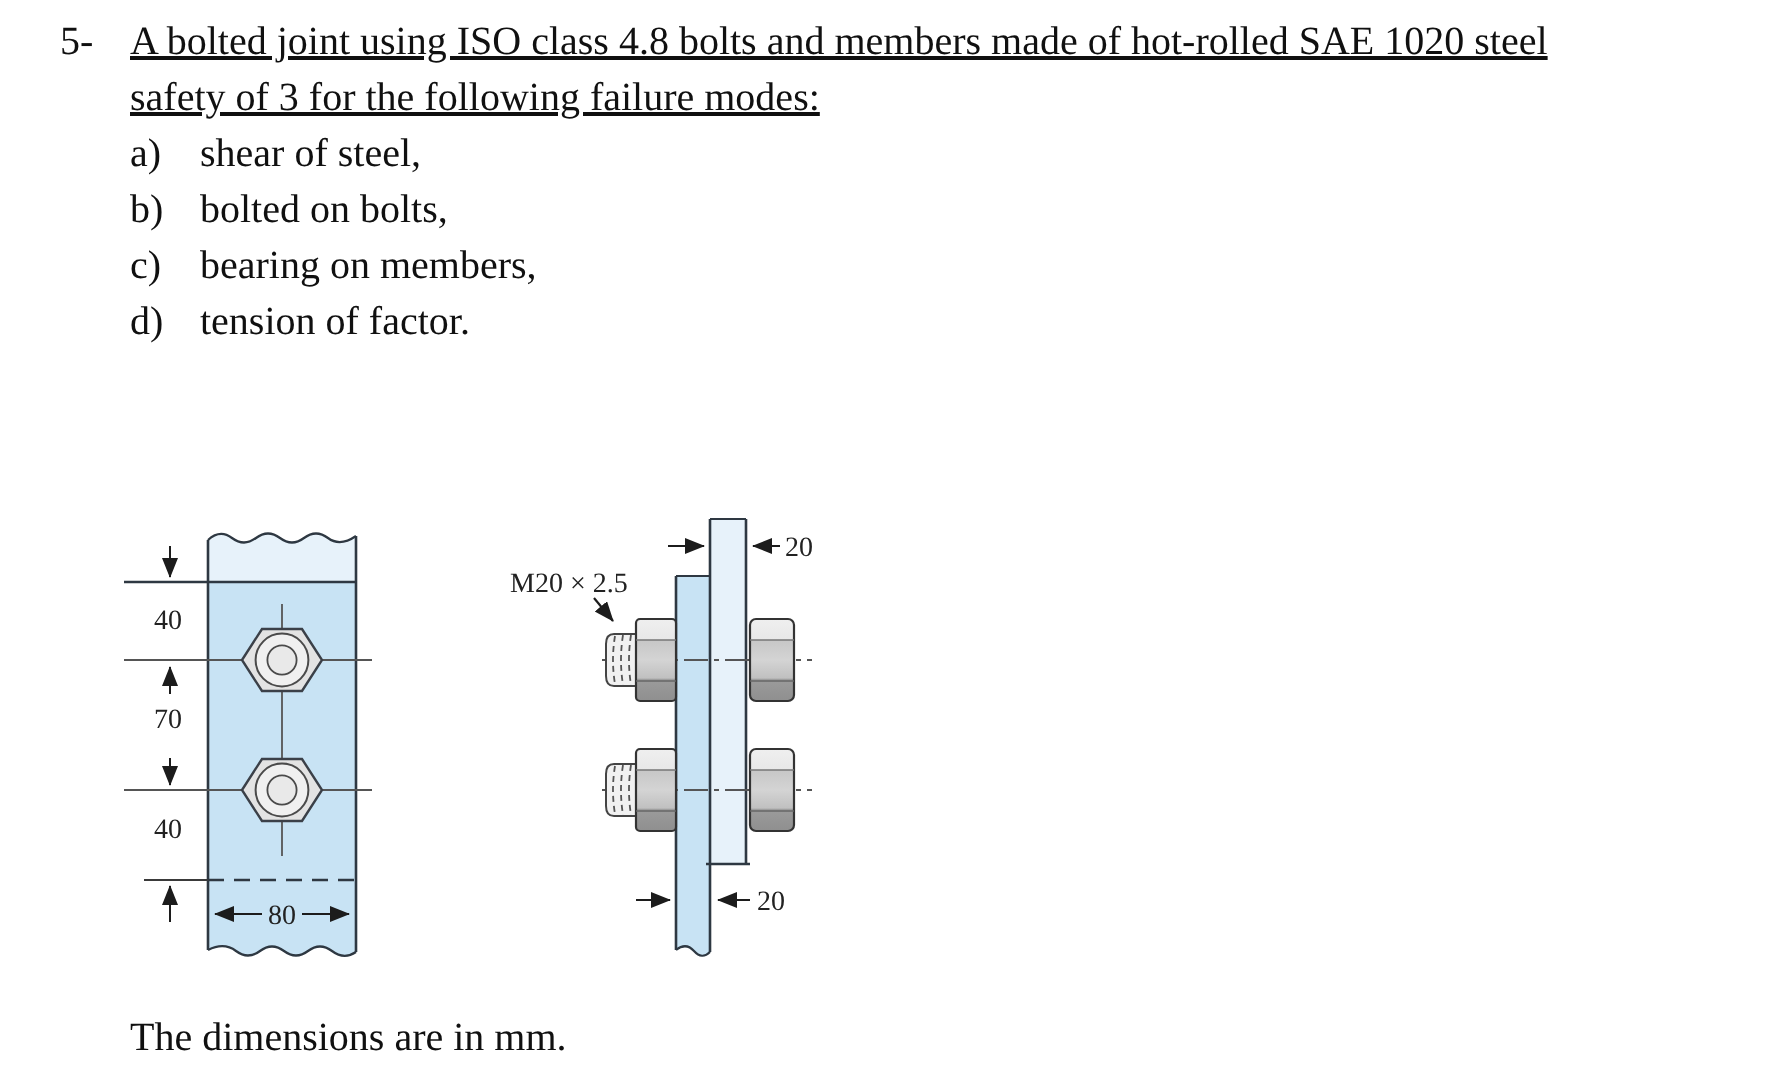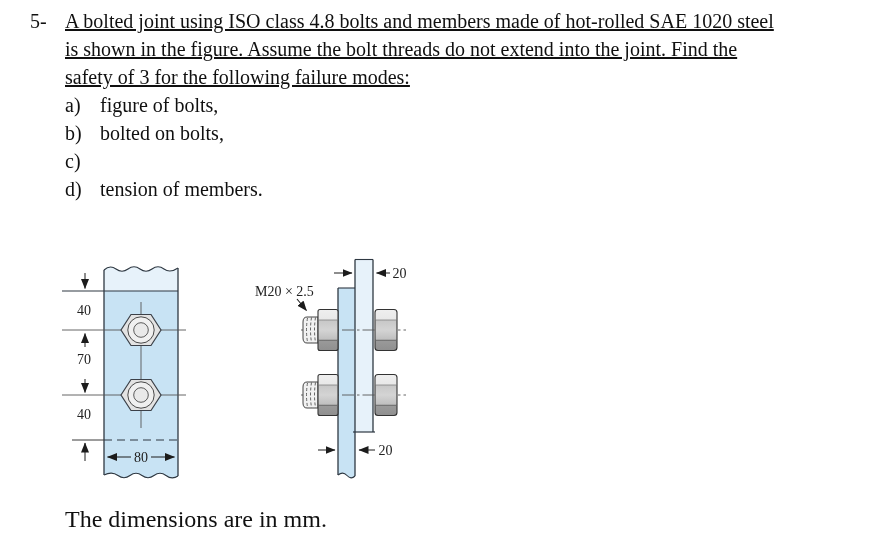--- a/index.html
+++ b/index.html
@@ -14,51 +14,51 @@
     display:flex;
   }
   .problem-number{width:35px;flex:0 0 35px;}
   .problem-body{flex:1;}
   .pline{white-space:nowrap;height:28px;text-decoration:underline;}
   .var-f{font-style:italic;}
   .mode-row{display:flex;height:28px;}
   .mode-marker{width:35px;flex:0 0 35px;}
   .note{
     position:absolute;left:65px;top:505px;
-    font-size:24px;line-height:28px;white-space:nowrap;
+    font-size:20px;line-height:28px;white-space:nowrap;
   }
   .figure-wrap{position:absolute;left:55px;top:250px;width:390px;height:252px;}
   svg text{
     font-family:"Liberation Serif", serif;
     font-size:14px;fill:#222222;
   }
 </style>
 </head>
 <body>
 
 <div class="problem">
   <div class="problem-number">5-</div>
   <div class="problem-body">
     <div class="pline">A bolted joint using ISO class 4.8 bolts and members made of hot-rolled SAE 1020 steel</div>
-    <div class="pline">is shown in the figure. Assume the bolt threads do not extend into the joint. Find the</div>
     <div class="pline">safety of 3 for the following failure modes:</div>
     <div class="mode-row">
       <span class="mode-marker">a)</span>
-      <span>figure of bolts,</span>
+      <span>shear of steel,</span>
     </div>
     <div class="mode-row">
       <span class="mode-marker">b)</span>
       <span>bolted on bolts,</span>
     </div>
     <div class="mode-row">
       <span class="mode-marker">c)</span>
+      <span>bearing on members,</span>
     </div>
     <div class="mode-row">
       <span class="mode-marker">d)</span>
-      <span>tension of members.</span>
+      <span>tension of factor.</span>
     </div>
   </div>
 </div>
 
 <div class="figure-wrap">
 <svg width="390" height="252" viewBox="55 250 390 252">
   <defs>
     <marker id="arr" markerWidth="11" markerHeight="9" refX="9.5" refY="4" orient="auto" markerUnits="userSpaceOnUse">
       <path d="M0,0 L10,4 L0,8 Z" fill="#1c1c1c"></path>
     </marker>

